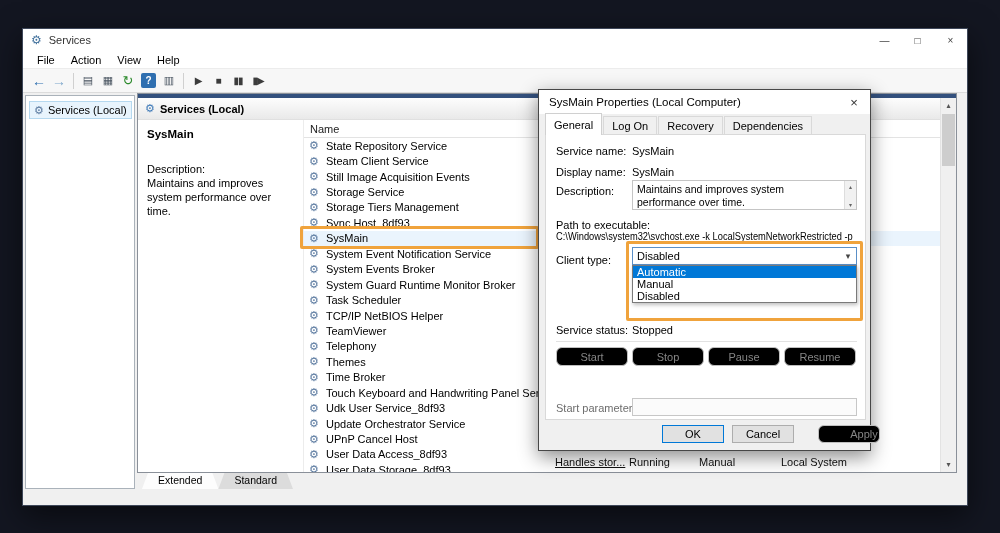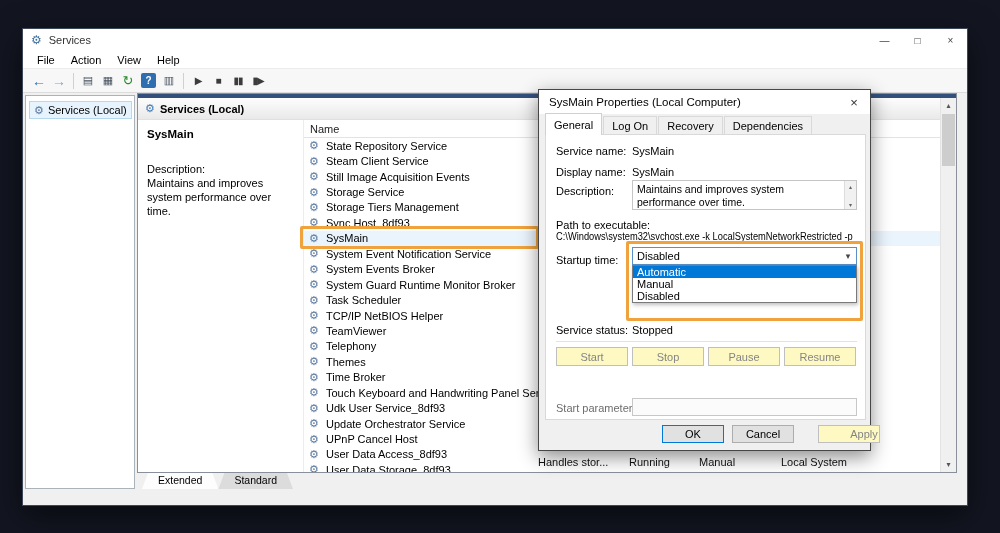--- a/index.html
+++ b/index.html
@@ -53,21 +53,21 @@
   .desc-text { margin-top:2px; line-height:1.25; width:150px; }
 
   .list-pane { position:absolute; left:166px; top:26px; right:16px; bottom:0; overflow:hidden; }
   .list-header { height:18px; border-bottom:1px solid #e3e3e3; display:flex; align-items:center; padding-left:6px; color:#222; }
   .svc-rows { position:absolute; left:0; top:18px; right:0; bottom:0; overflow:hidden; }
   .svc-row { height:15.45px; display:flex; align-items:center; gap:5px; padding-left:5px; white-space:nowrap; }
   .svc-row:nth-child(7) { background:#eaf4fd; }
   .gear { color:#5b7aa0; font-size:11px; width:12px; line-height:1; }
 
   .bg-cell { position:absolute; top:336px; white-space:nowrap; color:#111; }
-  .bg-c1 { left:234px; } .bg-c2 { left:325px; } .bg-c3 { left:395px; } .bg-c4 { left:465px;margin-left:12px; }
+  .bg-c1 { left:251px;text-decoration:underline; } .bg-c2 { left:325px; } .bg-c3 { left:395px; } .bg-c4 { left:465px;margin-left:12px; }
 
   .scrollbar { position:absolute; right:0; top:4px; bottom:0; width:16px; background:#f0f0f0; border-left:1px solid #e3e3e3; }
   .sb-arrow { position:absolute; left:0; width:15px; height:15px; display:flex; align-items:center; justify-content:center; font-size:8px; color:#555; }
   .sb-up { top:0; } .sb-down { bottom:0; }
   .sb-thumb { position:absolute; left:1px; top:16px; width:13px; height:52px; background:#cdcdcd; }
 
   
   .view-tabs { position:absolute; left:114px; top:444px; width:820px; height:16px; background:#f0f0f0; display:flex; padding-left:5px; }
   .vtab { padding:1px 16px 2px; font-size:10.5px; clip-path:polygon(6px 0, calc(100% - 6px) 0, 100% 100%, 0 100%); background:#dcdcdc; }
   .vtab.active { background:#fdfdfd; }
@@ -94,21 +94,21 @@
   .path-value { position:absolute; left:10px; top:96px; width:305px; white-space:nowrap; font-size:10px; transform:scaleX(.93); transform-origin:0 0; }
   .combo { position:absolute; left:86px; top:112px; width:225px; height:18px; background:#fff; border:1px solid #5a8fc7; display:flex; align-items:center; }
   .combo-val { padding-left:4px; flex:1; }
   .combo-arrow { width:16px; text-align:center; color:#444; font-size:9px; }
   .dropdown { position:absolute; left:86px; top:130px; width:225px; background:#fff; border:1px solid #7a7a7a; z-index:6; box-shadow:1px 2px 4px rgba(0,0,0,.25); }
   .dd-item { height:12px; line-height:12px; padding-left:4px; font-size:11px; white-space:nowrap; }
   .dd-item:first-child { background:#0078d7; color:#fff; }
   .callout-combo { left:80px; top:106px; width:237px; height:80px; z-index:8; }
   .dlg-hr { position:absolute; left:10px; top:206px; width:301px; border-top:1px solid #e2e2e2; }
   .btn { position:absolute; font-family:"Liberation Sans", sans-serif; font-size:11px; background:#e1e1e1; border:1px solid #adadad; display:flex; align-items:center; justify-content:center; }
-  .btn.disabled { background:#fef9c3; border-color:#bfbfbf; color:#858585; }
+  .btn.disabled { background:#000000; border-color:#bfbfbf; color:#858585;border-radius:6px; }
   .btn.default { border:1px solid #0078d7; }
   .sbtn { top:212px; width:72px; height:19px; }
   .hint { position:absolute; left:10px; top:238px; width:303px; line-height:1.25; }
   .sp-input { position:absolute; left:86px; top:263px; width:225px; height:18px; background:#fbfbfb; border:1px solid #c7c7c7; }
   .dlg-footer { position:absolute; left:0; right:0; bottom:0; height:32px; }
   .fbtn { top:7px; width:62px; height:18px; }
   .f-ok { left:123px; } .f-cancel { left:193px; } .f-apply { left:279px;padding-left:30px; }
 </style>
 </head>
 <body>
@@ -305,21 +305,21 @@
         <div class="desc-box-text">Maintains and improves system performance over time.</div>
         <div class="mini-scroll">
           <div class="ms-arrow ms-up">▴</div>
           <div class="ms-arrow ms-down">▾</div>
         </div>
       </div>
 
       <span class="lbl" style="left:10px;top:84px">Path to executable:</span>
       <div class="path-value">C:\Windows\system32\svchost.exe -k LocalSystemNetworkRestricted -p</div>
 
-      <span class="lbl" style="left:10px;top:119px">Startup time:</span>
+      <span class="lbl" style="left:10px;top:119px">Client type:</span>
       <div class="combo">
         <span class="combo-val">Disabled</span>
         <span class="combo-arrow">▾</span>
       </div>
       <div class="dropdown">
 
           <div class="dd-item">Automatic</div>
           <div class="dd-item">Manual</div>
           <div class="dd-item">Disabled</div>
         </div>

